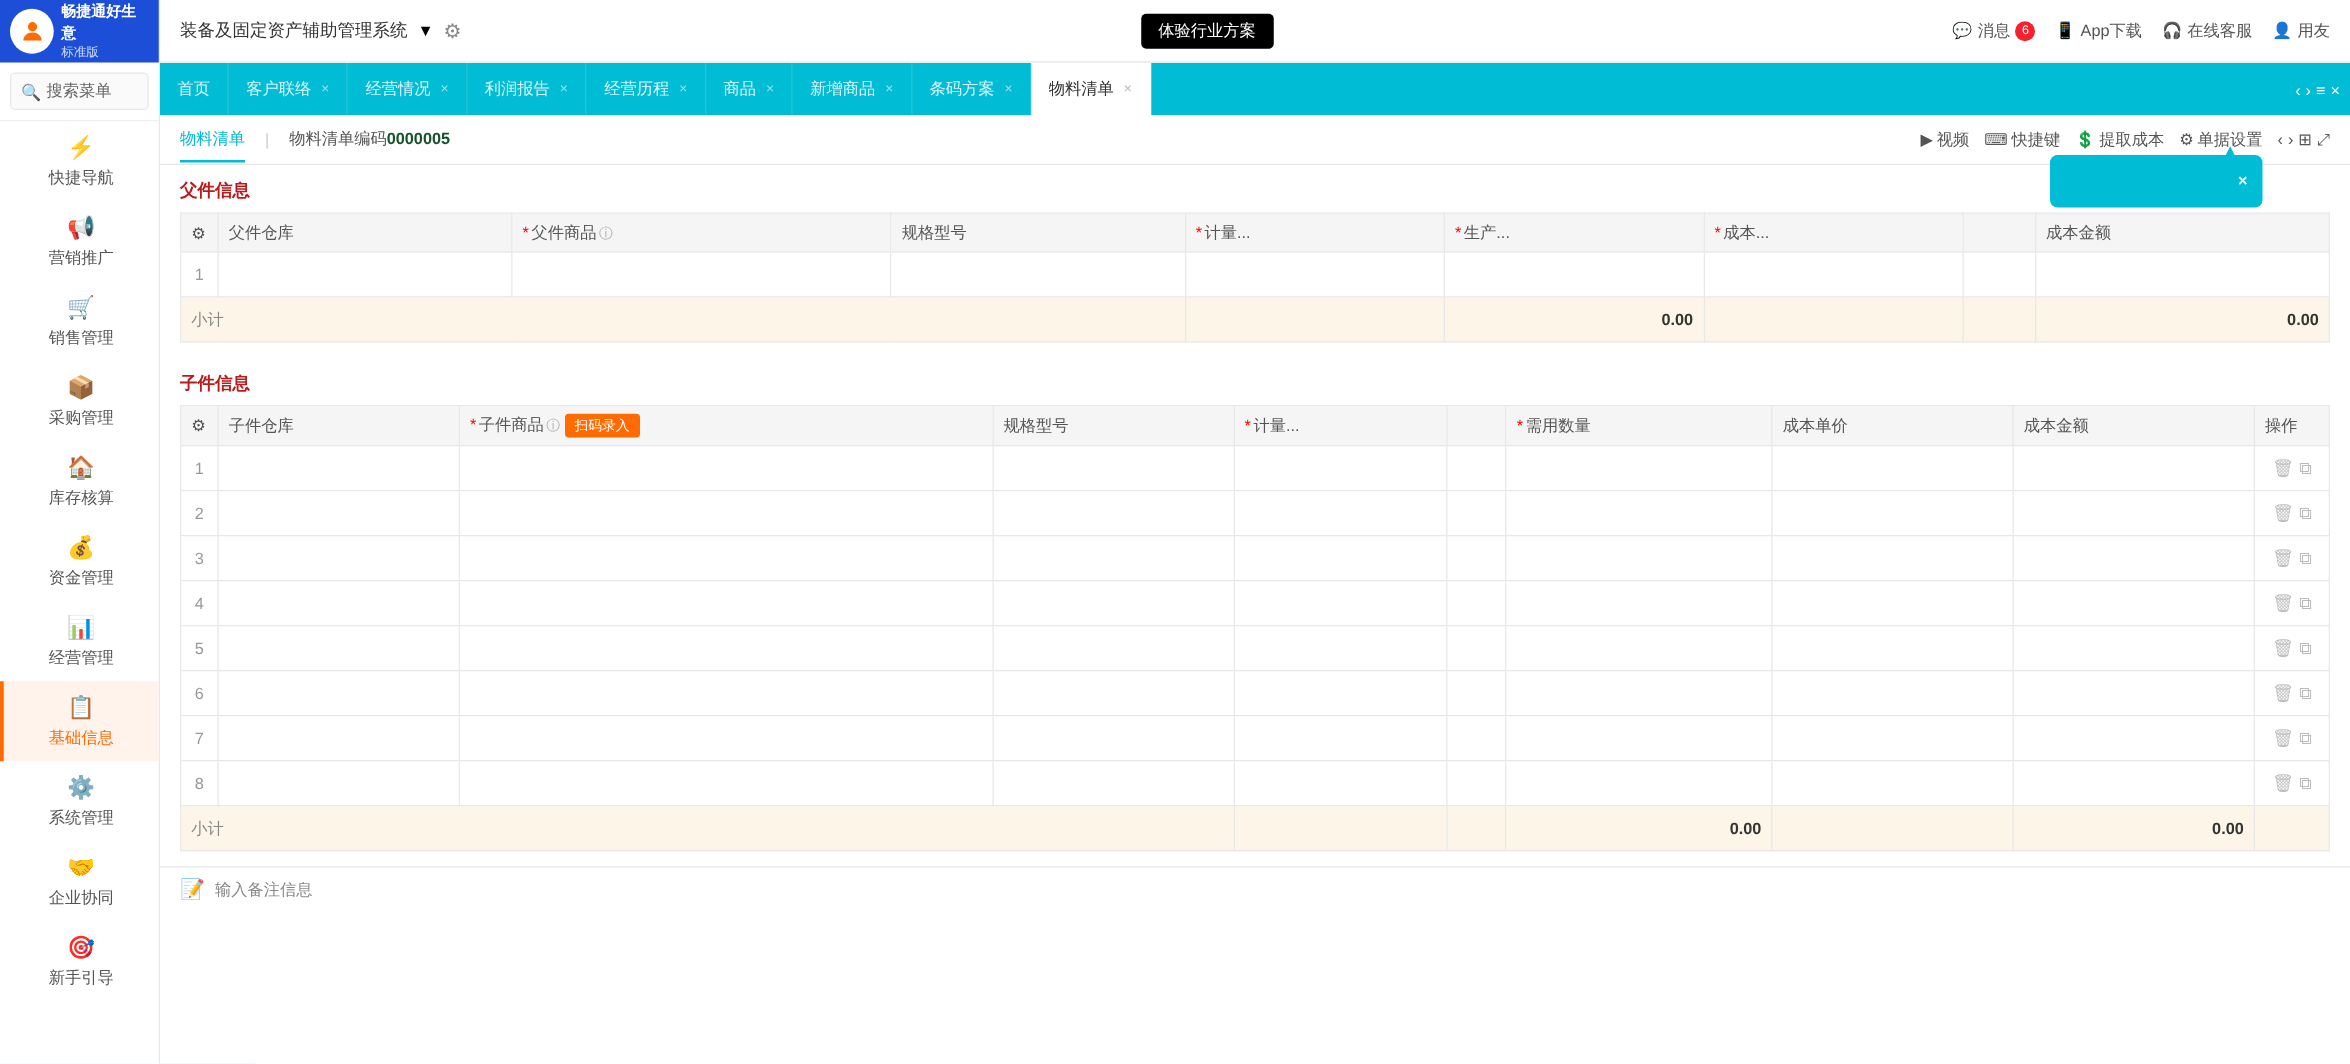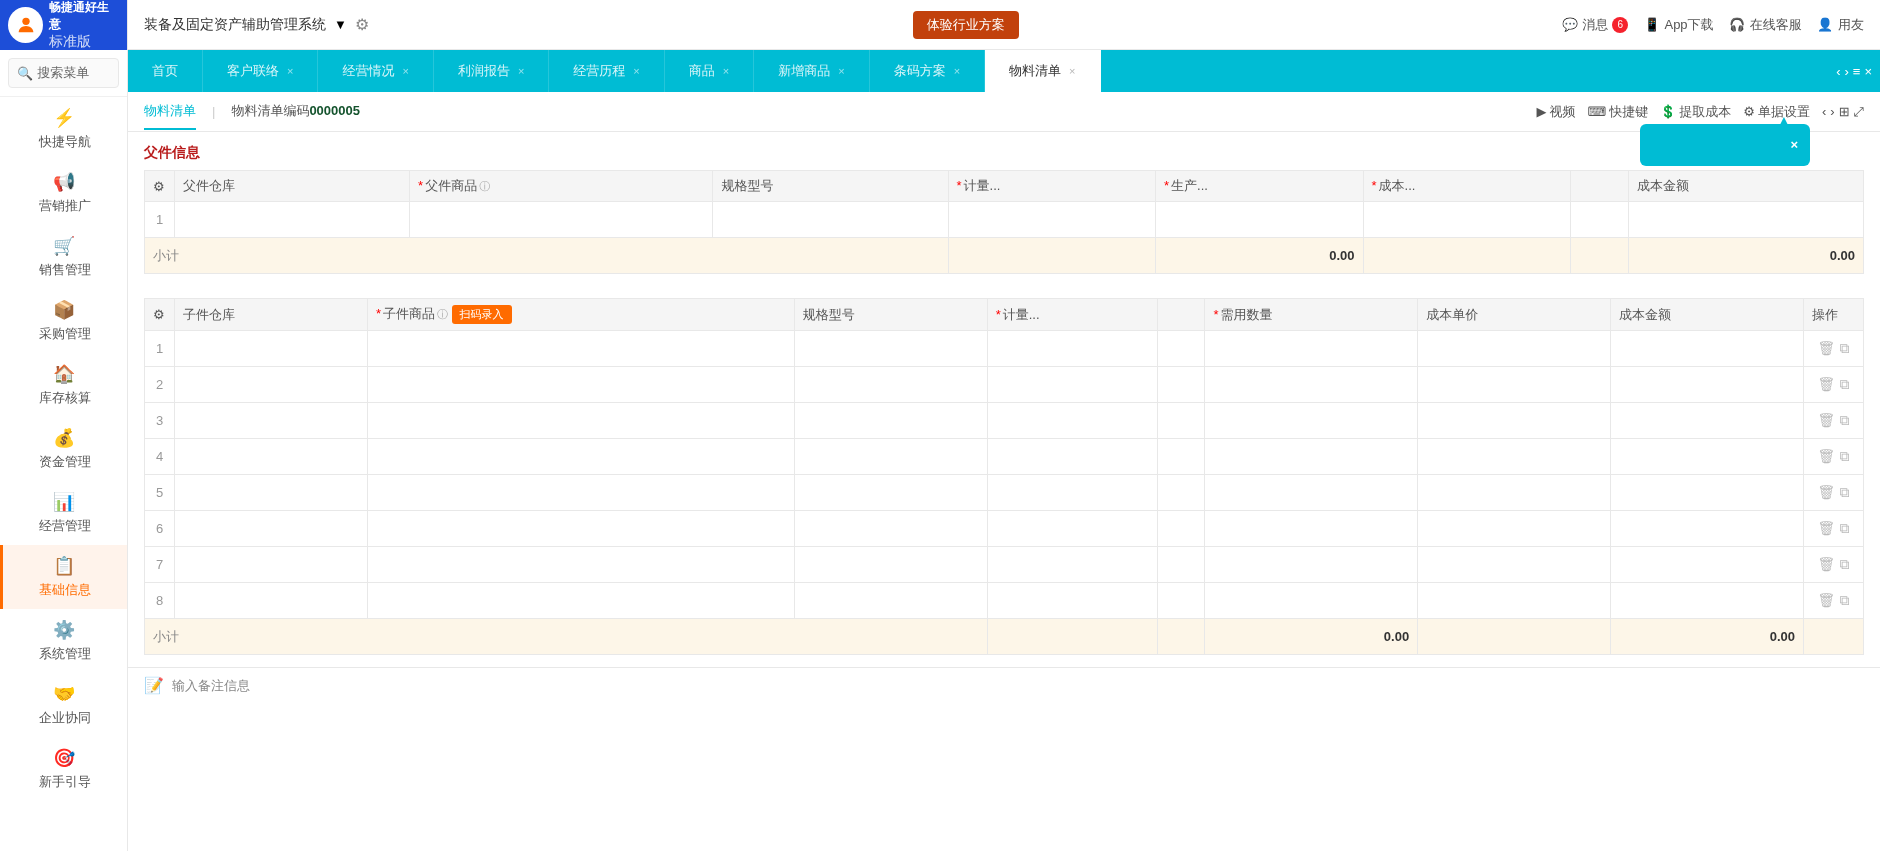--- a/index.html
+++ b/index.html
@@ -4,45 +4,45 @@
   <style>
     * { box-sizing: border-box; margin: 0; padding: 0; font-family: 'Microsoft YaHei', Arial, sans-serif; font-size: 13px; }
     body { display: flex; height: 851px; overflow: hidden; background: #f0f2f5; }
 
     
     .sidebar { width: 128px; background: #fff; display: flex; flex-direction: column; border-right: 1px solid #e8e8e8; flex-shrink: 0; }
     .sidebar-logo { background: #1d4ed8; color: #fff; padding: 8px; display: flex; align-items: center; gap: 6px; height: 50px; }
     .sidebar-logo-icon { width: 36px; height: 36px; background: #fff; border-radius: 50%; display: flex; align-items: center; justify-content: center; }
     .sidebar-logo-icon svg { width: 22px; height: 22px; }
     .sidebar-logo-text { font-size: 12px; line-height: 1.4; color: #fff; font-weight: bold; }
-    .sidebar-logo-sub { font-size: 14px; color: rgba(255,255,255,0.8); }
+    .sidebar-logo-sub { font-size: 10px; color: rgba(255,255,255,0.8); }
     .sidebar-search { padding: 8px; border-bottom: 1px solid #f0f0f0; }
     .sidebar-search-btn { width: 100%; display: flex; align-items: center; gap: 4px; padding: 5px 8px; border: 1px solid #e8e8e8; border-radius: 4px; background: #fafafa; cursor: pointer; color: #666; font-size: 12px; }
     .sidebar-menu { flex: 1; overflow-y: auto; }
     .sidebar-item { display: flex; flex-direction: column; align-items: center; padding: 10px 4px; cursor: pointer; color: #555; gap: 4px; font-size: 11px; border-left: 3px solid transparent; }
     .sidebar-item.active { background: #fff3eb; color: #ff6b00; border-left-color: #ff6b00; }
     .sidebar-item-icon { font-size: 18px; }
 
     
     .main { flex: 1; display: flex; flex-direction: column; overflow: hidden; }
 
     
     .topbar { background: #fff; height: 50px; display: flex; align-items: center; justify-content: space-between; padding: 0 16px; border-bottom: 1px solid #e8e8e8; flex-shrink: 0; }
     .topbar-left { display: flex; align-items: center; gap: 8px; }
     .topbar-title { font-size: 14px; color: #333; }
     .topbar-select { display: flex; align-items: center; gap: 4px; cursor: pointer; }
-    .topbar-btn { background: #c2410c; color: #fff; border: none; padding: 5px 14px; border-radius: 4px; cursor: pointer; font-size: 13px; }
+    .topbar-btn { background: #000000; color: #fff; border: none; padding: 5px 14px; border-radius: 4px; cursor: pointer; font-size: 13px; }
     .topbar-right { display: flex; align-items: center; gap: 16px; color: #555; font-size: 13px; }
     .topbar-right-item { display: flex; align-items: center; gap: 4px; cursor: pointer; }
     .badge { background: #f5222d; color: #fff; border-radius: 50%; width: 16px; height: 16px; font-size: 10px; display: flex; align-items: center; justify-content: center; }
     .gear-icon { font-size: 16px; cursor: pointer; color: #888; }
 
     
     .nav-tabs { background: #00bcd4; display: flex; align-items: center; height: 42px; flex-shrink: 0; overflow-x: auto; }
-    .nav-tab { padding: 0 24px; height: 54px; display: flex; align-items: center; gap: 4px; cursor: pointer; color: rgba(255,255,255,0.85); font-size: 13px; white-space: nowrap; border-right: 1px solid rgba(255,255,255,0.15); }
+    .nav-tab { padding: 0 14px; height: 54px; display: flex; align-items: center; gap: 4px; cursor: pointer; color: rgba(255,255,255,0.85); font-size: 13px; white-space: nowrap; border-right: 1px solid rgba(255,255,255,0.15); }
     .nav-tab.active { background: #fff; color: #333; }
     .nav-tab-x { margin-left: 4px; font-size: 11px; opacity: 0.7; cursor: pointer; }
 
     
     .content { flex: 1; overflow-y: auto; background: #f5f5f5; padding: 0; }
     .content-inner { background: #fff; margin: 0; min-height: 100%; }
 
     
     .sub-tabs { display: flex; align-items: center; padding: 0 16px; border-bottom: 1px solid #e8e8e8; height: 40px; gap: 16px; background: #fff; }
     .sub-tab { padding: 8px 0; cursor: pointer; color: #555; font-size: 13px; border-bottom: 2px solid transparent; }
@@ -312,20 +312,21 @@
               <td style="text-align:right;font-weight:bold;">0.00</td>
               <td></td>
               <td></td>
               <td style="text-align:right;font-weight:bold;">0.00</td>
             </tr>
           </tbody>
         </table>
       </div>
 
       <div class="section">
+        <div class="section-title">子件信息</div>
         <table class="data-table">
           <thead>
             <tr>
               <th class="th-gear">⚙</th>
               <th>子件仓库</th>
               <th>
                 <span class="required">*</span>子件商品<span class="th-info">ⓘ</span>
                 <button class="scan-btn">扫码录入</button>
               </th>
               <th>规格型号</th>

